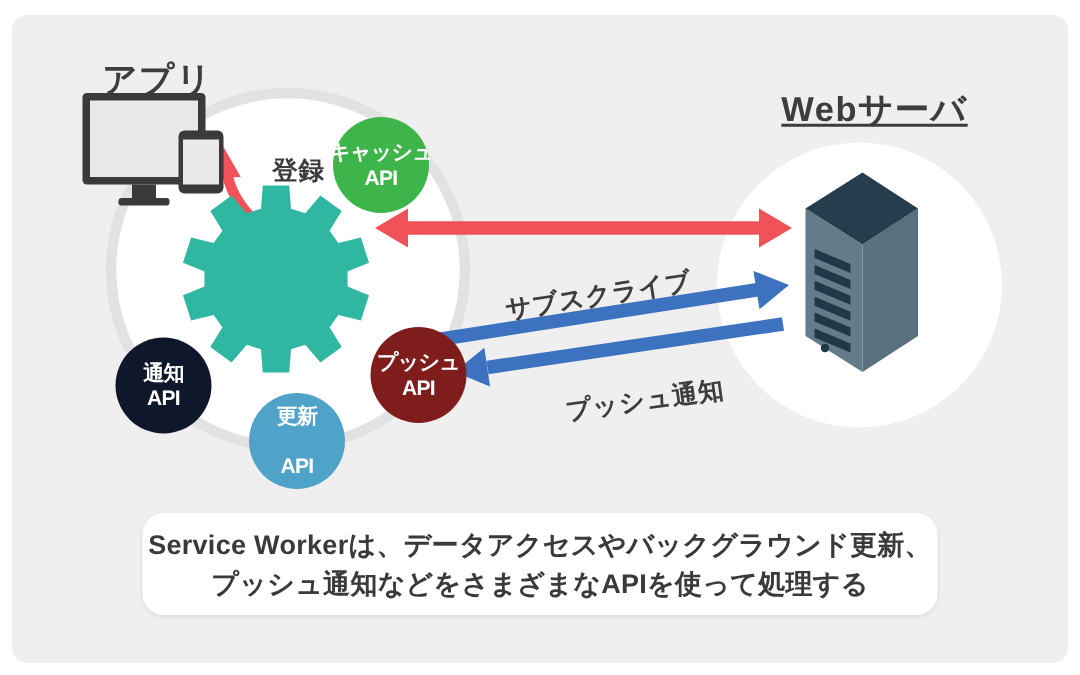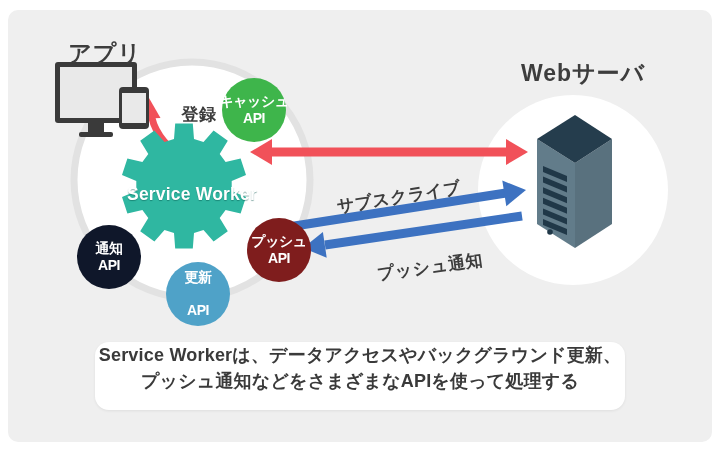--- a/index.html
+++ b/index.html
@@ -27,21 +27,21 @@
   .badge{
     position:absolute;width:64px;height:64px;border-radius:50%;
     display:flex;flex-direction:column;align-items:center;justify-content:center;
     color:#fff;font-weight:bold;font-size:14px;line-height:17px;
     letter-spacing:-0.5px;white-space:nowrap;text-align:center;
   }
   .caption-box{
     position:absolute;left:87px;top:332px;width:530px;height:68px;
     background:#ffffff;border-radius:14px;
     box-shadow:0 1px 3px rgba(0,0,0,.07);
-    display:flex;flex-direction:column;align-items:center;
+    display:flex;flex-direction:column;align-items:center;justify-content:center;
   }
   .caption-line{
     color:#3a3a3a;font-weight:bold;font-size:18px;line-height:26px;
     white-space:nowrap;text-align:center;letter-spacing:0.2px;
   }
 </style>
 </head>
 <body>
 
 <div class="stage">
@@ -96,25 +96,24 @@
           <polygon points="543,187.2 567,197.2 567,203.2 543,193.2" style="fill: rgb(32, 56, 72);"></polygon>
           <polygon points="543,197.8 567,207.8 567,213.8 543,203.8" style="fill: rgb(32, 56, 72);"></polygon>
           <polygon points="543,208.4 567,218.4 567,224.4 543,214.4" style="fill: rgb(32, 56, 72);"></polygon>
           <polygon points="543,219 567,229 567,235 543,225" style="fill: rgb(32, 56, 72);"></polygon>
         </g>
       <circle cx="550" cy="232" r="2.8" style="fill: rgb(32, 56, 72);"></circle>
     </g>
   </svg>
 
   <div class="lbl title" style="left:97px;top:43px;">アプリ</div>
-  <div class="lbl title" style="left:575px;top:63px;">Webサーバ</div>
+  <div class="lbl title" style="left:575px;top:63px;text-decoration:underline;">Webサーバ</div>
   <div class="lbl arrow-lbl" style="left:191px;top:104px;">登録</div>
   <div class="lbl arrow-lbl" style="left:391px;top:187px;transform:translate(-50%,-50%) rotate(-9deg);">サブスクライブ</div>
   <div class="lbl arrow-lbl" style="left:422px;top:257px;transform:translate(-50%,-50%) rotate(-8deg);">プッシュ通知</div>
-  <div class="lbl gear-lbl" style="left:184px;top:184px;">Service Worker</div>
 
   <div class="badge" style="left: 214px; top: 68px; background-color: rgb(62, 181, 75);">
     <span>キャッシュ</span>
     <span>API</span>
   </div>
   <div class="badge" style="left: 69px; top: 215px; background-color: #0f172a;">
     <span>通知</span>
     <span>API</span>
   </div>
   <div class="badge" style="left: 158px; top: 252px; background-color: rgb(79, 162, 200); gap: 16px;">

